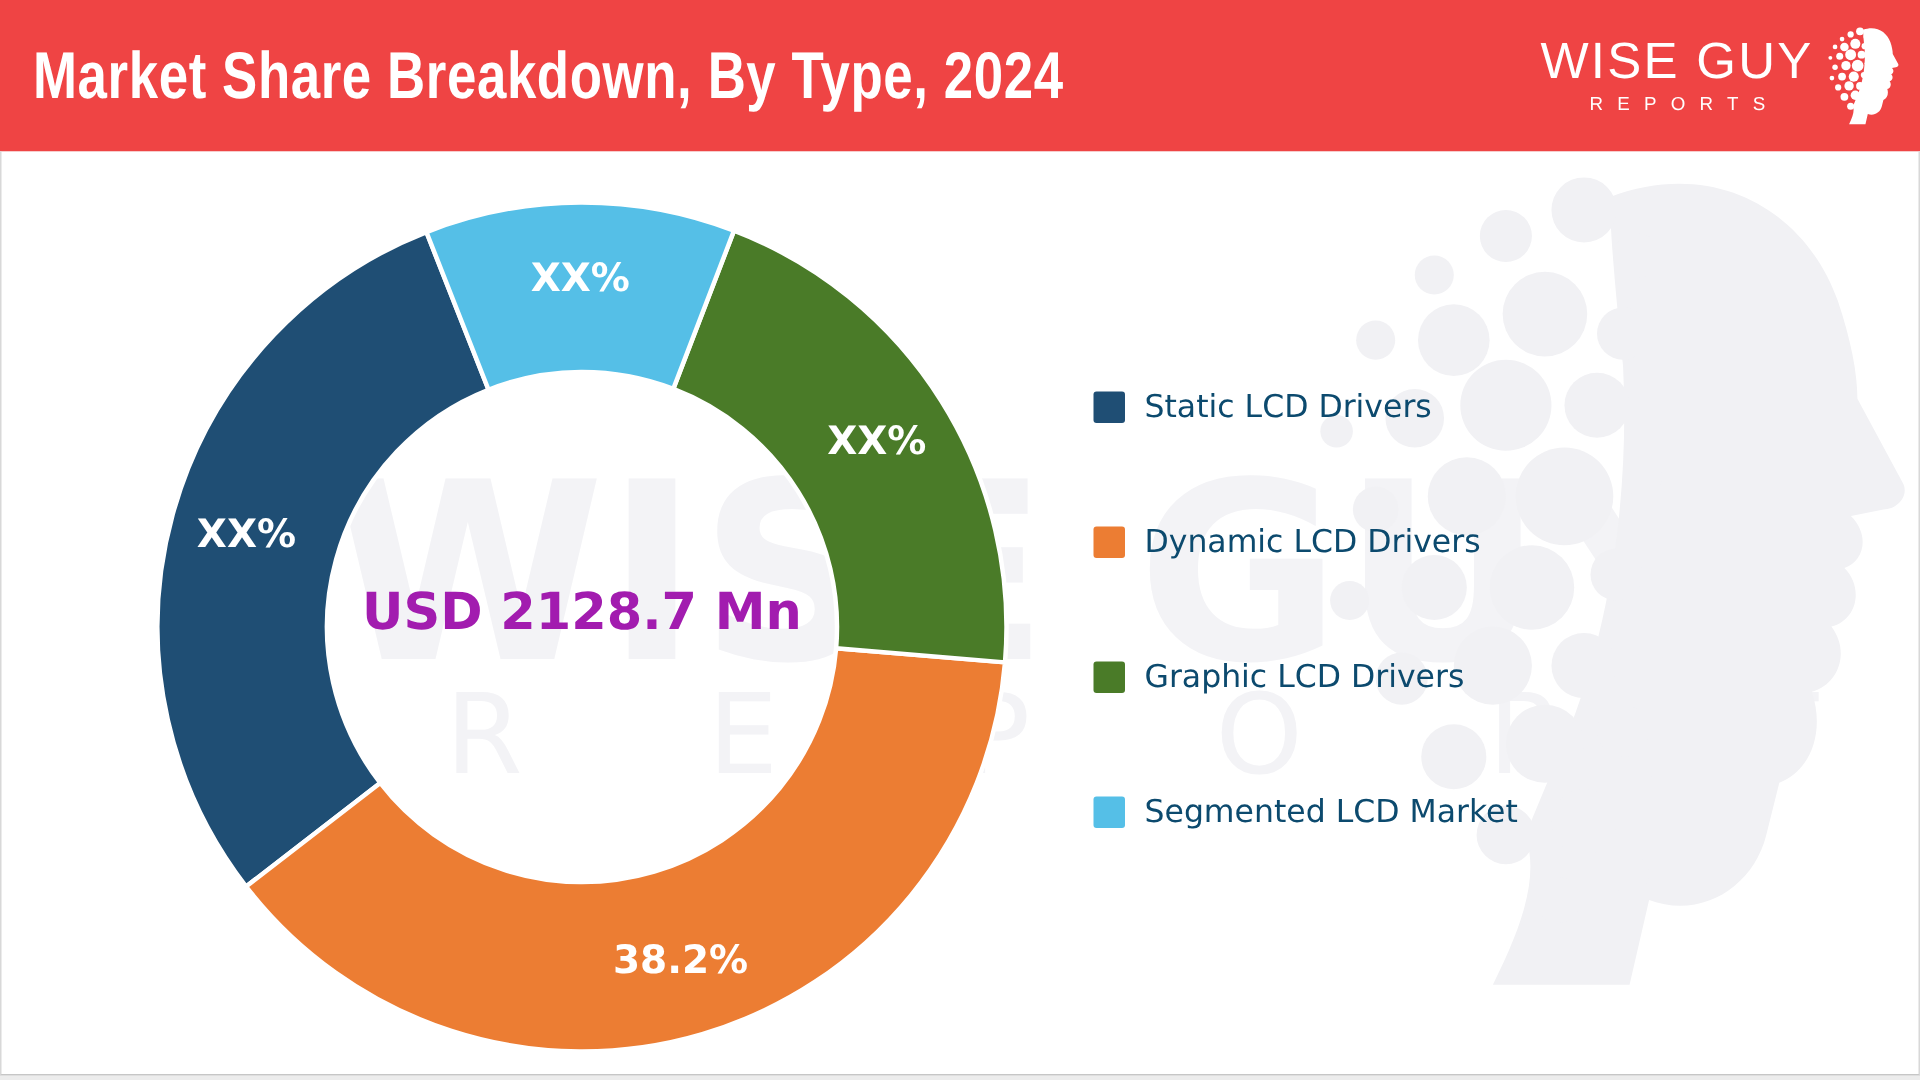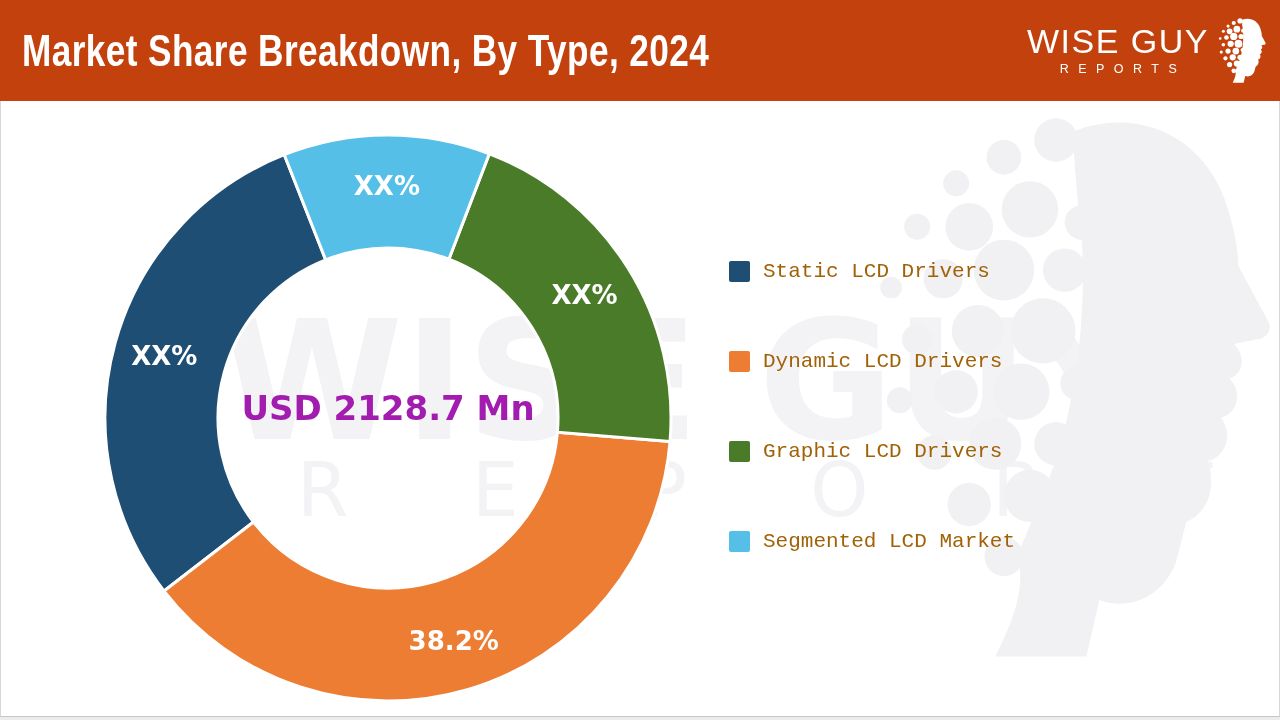--- a/index.html
+++ b/index.html
@@ -55,21 +55,21 @@
   .center-label{
     position:absolute;left:185px;top:287px;width:404px;z-index:3;text-align:center;
     font-size:34px;font-weight:bold;color:#a21caf;white-space:nowrap;
   }
   
   .legend{
     position:absolute;left:728px;top:154px;z-index:3;list-style:none;margin:0;padding:0;
   }
   .legend-item{display:flex;align-items:center;height:32px;margin-bottom:58px;cursor:default;}
   .legend-swatch{width:21px;height:21px;border-radius:2px;margin-right:13px;flex:0 0 auto;}
-  .legend-label{font-size:21px;color:#a16207;white-space:nowrap;font-family:Liberation Mono, monospace;}
+  .legend-label{font-size:21px;color:#0c4a6e;white-space:nowrap;}
 </style>
 </head>
 <body>
 
 <div class="page">
 
   <svg width="0" height="0" style="position:absolute" aria-hidden="true">
     <defs>
       <symbol id="dotted-head" viewBox="0 0 100 128">
         <path d="M54,6 C70,0 84,8 89,22 C91,28 92,33 92,37 L99,50 C100,52 98,54 96,54
@@ -105,21 +105,21 @@
           <circle cx="56" cy="88" r="4"></circle>
         <circle cx="38" cy="104" r="4.5"></circle>
           <circle cx="50" cy="102" r="5"></circle>
           <circle cx="61" cy="98" r="3"></circle>
         <circle cx="46" cy="114" r="3.5"></circle>
           <circle cx="57" cy="110" r="3"></circle>
       </symbol>
     </defs>
   </svg>
 
-  <header class="header" id="header" style="background: #c2410c;">
+  <header class="header" id="header" style="background: #ef4444;">
     <div class="page-title">Market Share Breakdown, By Type, 2024</div>
     <div class="logo">
       <div class="logo-text">
         <div class="logo-line1">WISE GUY</div>
         <div class="logo-line2">REPORTS</div>
       </div>
       <svg class="logo-head" viewBox="0 0 100 128">
         <use href="#dotted-head" fill="#ffffff"></use>
       </svg>
     </div>

